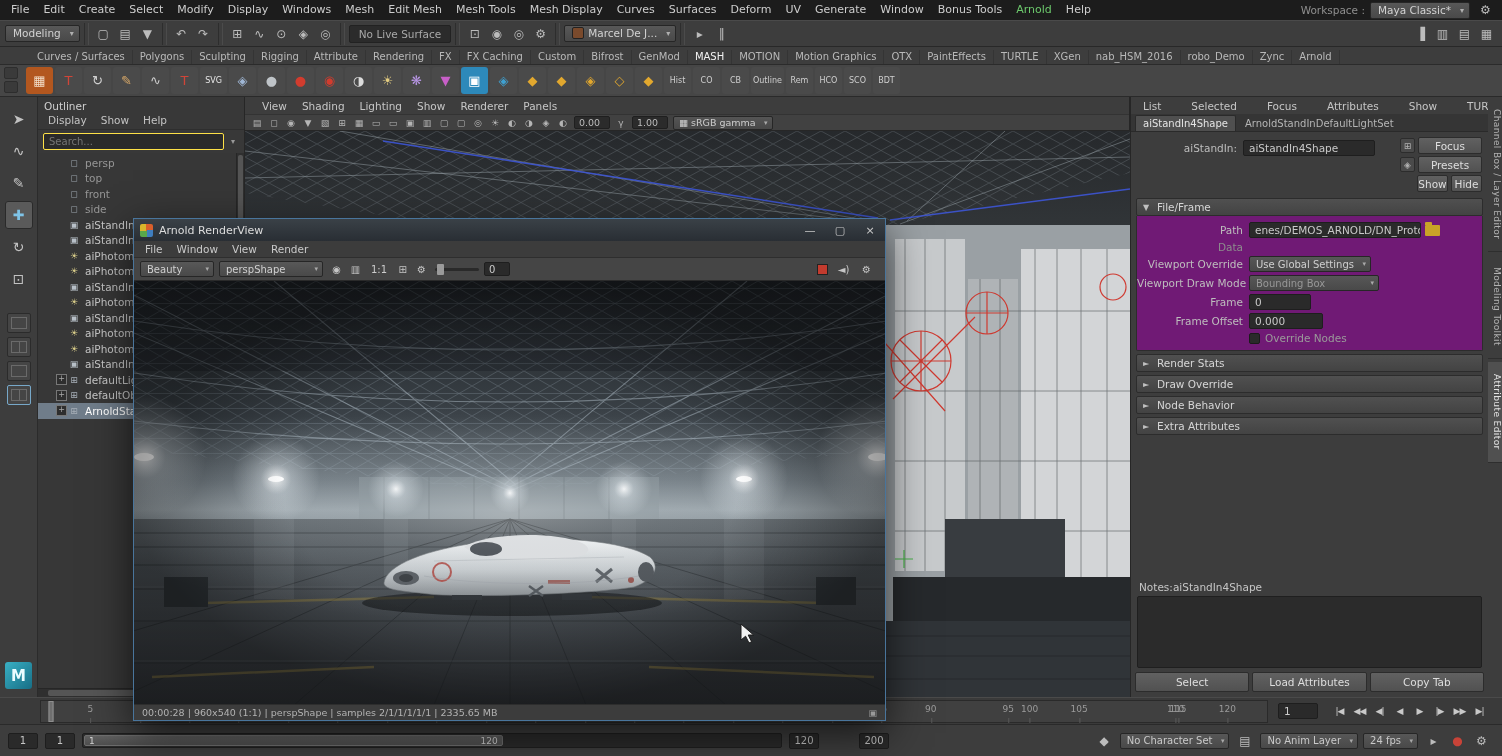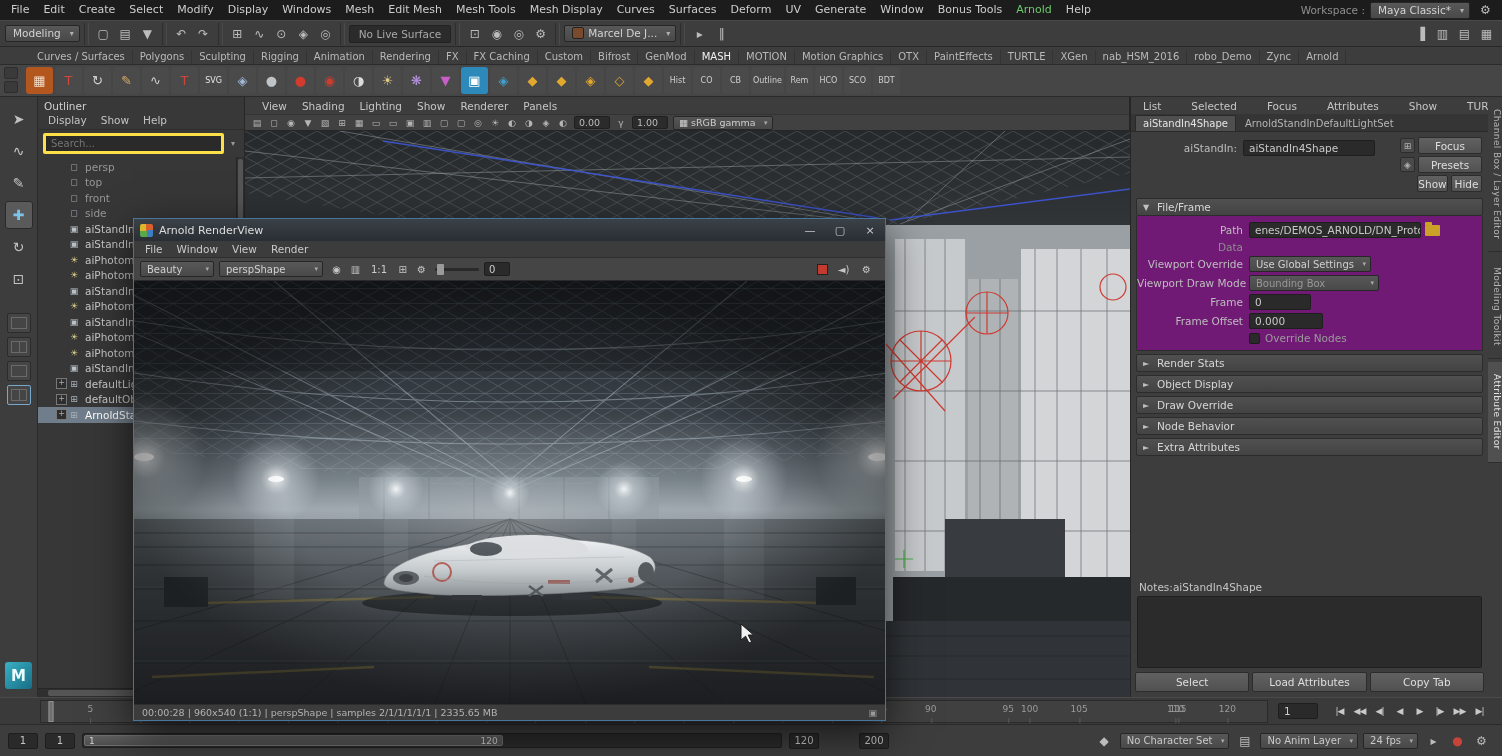--- a/index.html
+++ b/index.html
@@ -41,21 +41,21 @@
 .layout-btn::before{content:"";position:absolute;inset:3px;border:1px solid #6a6a6a}
 .layout-btn.split::after{content:"";position:absolute;left:50%;top:3px;bottom:3px;border-left:1px solid #6a6a6a}
 .layout-btn.active{border-color:#77a8c9}
 #maya-logo{margin-top:auto;margin-bottom:8px;width:27px;height:27px;border-radius:3px;background:linear-gradient(135deg,#39b0c4,#176e86);display:flex;align-items:center;justify-content:center;color:#eafcff;font-weight:bold;font-size:15px}
 
 #outliner{position:absolute;left:38px;top:97px;width:207px;height:600px;background:#383838;border-right:1px solid #262626;display:flex;flex-direction:column}
 .out-title{font-size:10.5px;color:#cfcfcf;padding:3px 6px 1px}
 .out-menus{display:flex;gap:2px;padding:0 4px 1px;border-bottom:1px solid #2e2e2e}
 .out-menu{font-size:10.5px;color:#c3c3c3;padding:1px 6px 2px}
 .out-search{display:flex;align-items:center;padding:3px 5px;gap:3px}
-.out-search input{flex:1;background:#2a2a2a;border:3px solid #fde047;border-radius:2px;color:#bbb;font-size:10px;padding:2px 5px;font-family:inherit;outline:none}
+.out-search input{flex:1;background:#2a2a2a;border:1px solid #fde047;border-radius:2px;color:#bbb;font-size:10px;padding:2px 5px;font-family:inherit;outline:none}
 .out-filter{width:12px;height:12px;color:#999;font-size:8px;display:flex;align-items:center;justify-content:center}
 .out-filter::before{content:"▾"}
 .out-list{flex:1;position:relative;background:#373737;overflow:hidden;padding-top:2px}
 .out-row{display:flex;align-items:center;height:15.5px;padding-left:18px;white-space:nowrap;font-size:10.5px;color:#c6c6c6}
 .out-expand{width:11px;font-size:8px;color:#aaa;display:inline-flex;justify-content:center}
 .out-row.expand .out-expand::before{content:"+";width:9px;height:9px;line-height:8px;text-align:center;border:1px solid #777;background:#2e2e2e;font-size:8px}
 .out-icon{width:14px;text-align:center;font-size:9px;margin-right:4px}
 .t-camera .out-icon{color:#9aa3ab}.t-camera .out-label{color:#969696}
 .t-standin .out-icon{color:#b8c0c8}
 .t-light .out-icon{color:#d9cd8a}
@@ -246,21 +246,21 @@
       </div>
   </div>
 
   <div id="shelftabs">
     <div style="display:flex">
 
     <span class="shelf-tab">Curves / Surfaces</span>
         <span class="shelf-tab">Polygons</span>
         <span class="shelf-tab">Sculpting</span>
         <span class="shelf-tab">Rigging</span>
-        <span class="shelf-tab">Animation</span>
+        <span class="shelf-tab">Attribute</span>
         <span class="shelf-tab">Rendering</span>
         <span class="shelf-tab">FX</span>
         <span class="shelf-tab">FX Caching</span>
         <span class="shelf-tab">Custom</span>
         <span class="shelf-tab">Bifrost</span>
         <span class="shelf-tab">GenMod</span>
         <span class="shelf-tab active">MASH</span>
         <span class="shelf-tab">MOTION</span>
         <span class="shelf-tab">Motion Graphics</span>
         <span class="shelf-tab">OTX</span>
@@ -698,24 +698,20 @@
         <span class="cb"></span>
         <span style="color:#9a9a9a;font-size:10.5px">Override Nodes</span>
       </div>
     </div>
 
     <div>
 
     <div class="ae-section">
         <span class="tri"></span>
         <span>Render Stats</span>
-      </div>
-        <div class="ae-section">
-        <span class="tri"></span>
-        <span>Object Display</span>
       </div>
         <div class="ae-section">
         <span class="tri"></span>
         <span>Draw Override</span>
       </div>
         <div class="ae-section">
         <span class="tri"></span>
         <span>Node Behavior</span>
       </div>
         <div class="ae-section">

